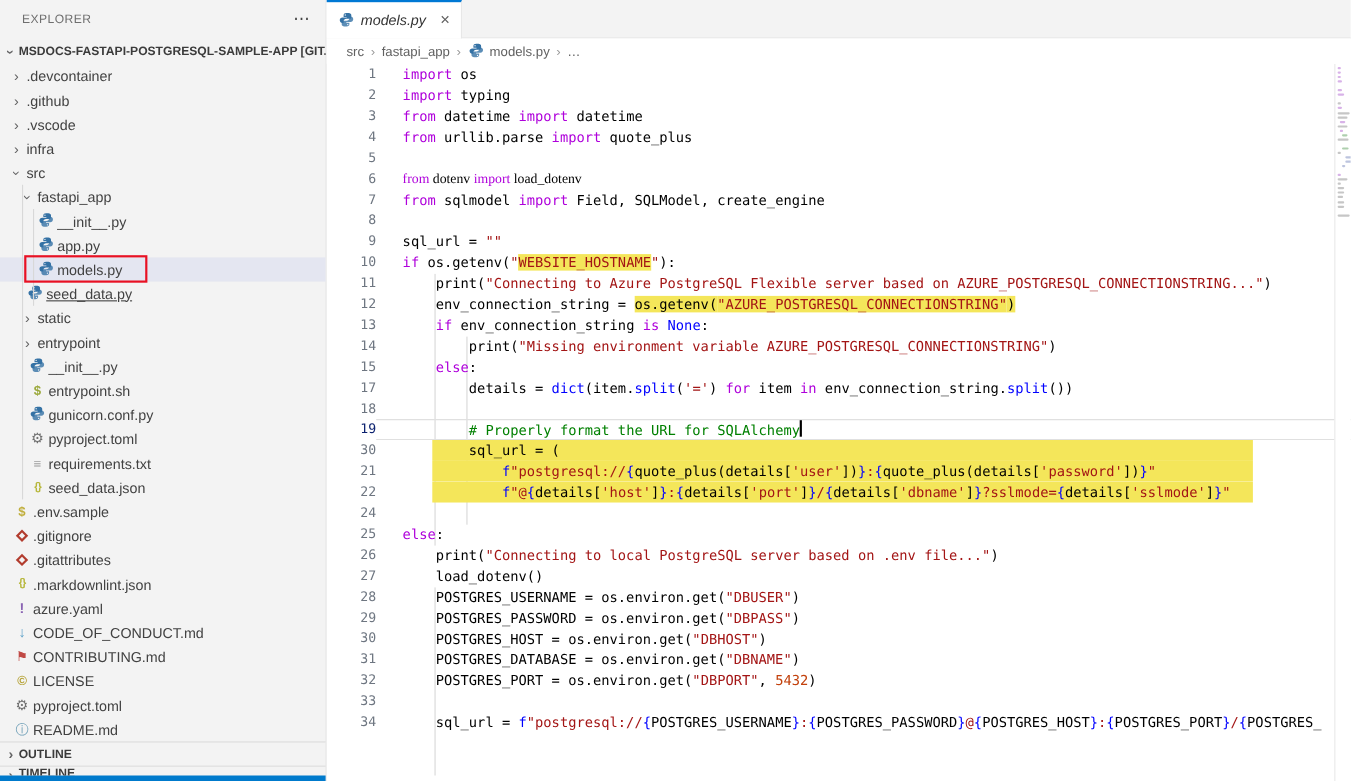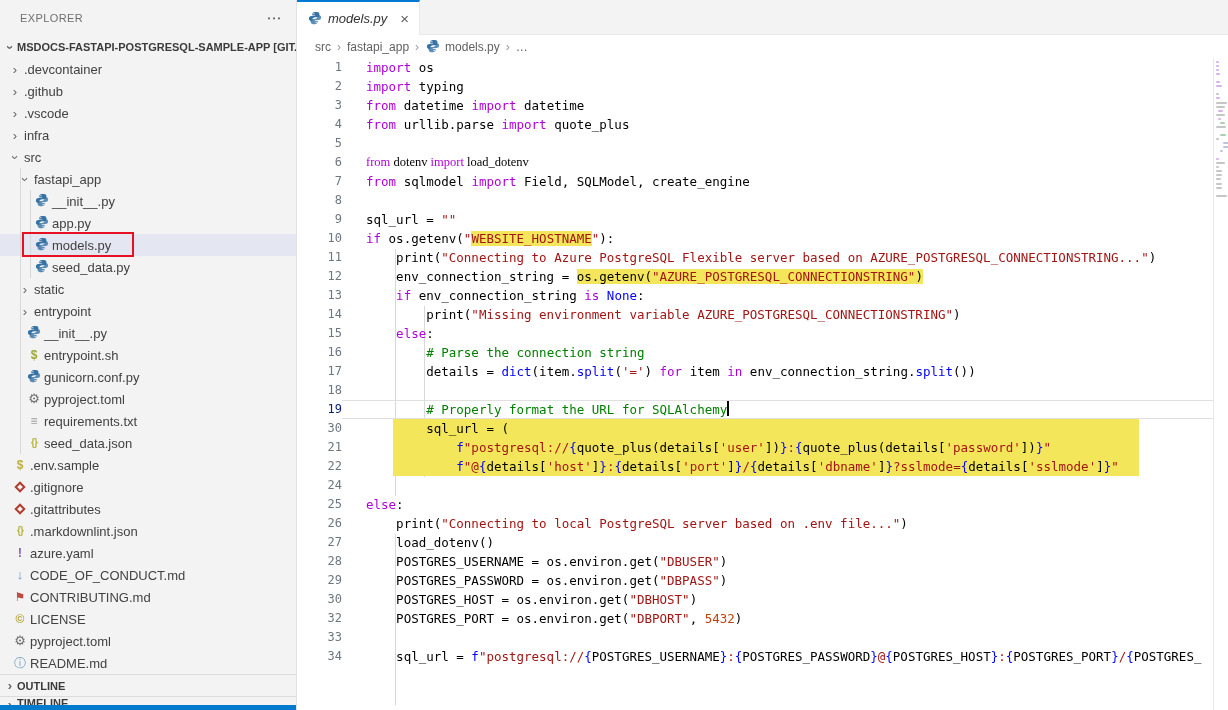--- a/index.html
+++ b/index.html
@@ -137,21 +137,21 @@
             </svg></span>
           <span class="tlabel">app.py</span>
         </div>
         <div class="trow sel" style="padding-left: 34px;">
           <span class="ficon "><svg viewBox="0 0 16 16">
               <path fill="#3572A5" d="M7.9 1C6.1 1 5 1.9 5 3.3V5h3.2v.7H3.8C2.2 5.7 1 6.8 1 8.5s1.2 2.8 2.8 2.8H5V9.6C5 8.1 6.3 7 7.9 7h3.3C12.4 7 13 6.2 13 5V3.3C13 2 11.9 1 10.3 1H7.9zm-1.2 1.3c.4 0 .7.3.7.7s-.3.7-.7.7-.7-.3-.7-.7.3-.7.7-.7z"></path>
               <path fill="#3572A5" opacity=".8" d="M8.1 15c1.8 0 2.9-.9 2.9-2.3V11H7.8v-.7h4.4c1.6 0 2.8-1.1 2.8-2.8S13.8 4.7 12.2 4.7H11v1.7C11 7.9 9.7 9 8.1 9H4.8C3.6 9 3 9.8 3 11v1.7C3 14 4.1 15 5.7 15h2.4zm1.2-1.3c-.4 0-.7-.3-.7-.7s.3-.7.7-.7.7.3.7.7-.3.7-.7.7z"></path>
             </svg></span>
           <span class="tlabel">models.py</span>
         </div>
-        <div class="trow" style="padding-left: 34px;">
+        <div class="trow" style="padding-left: 24px; text-decoration: underline;">
           <span class="ficon "><svg viewBox="0 0 16 16">
               <path fill="#3572A5" d="M7.9 1C6.1 1 5 1.9 5 3.3V5h3.2v.7H3.8C2.2 5.7 1 6.8 1 8.5s1.2 2.8 2.8 2.8H5V9.6C5 8.1 6.3 7 7.9 7h3.3C12.4 7 13 6.2 13 5V3.3C13 2 11.9 1 10.3 1H7.9zm-1.2 1.3c.4 0 .7.3.7.7s-.3.7-.7.7-.7-.3-.7-.7.3-.7.7-.7z"></path>
               <path fill="#3572A5" opacity=".8" d="M8.1 15c1.8 0 2.9-.9 2.9-2.3V11H7.8v-.7h4.4c1.6 0 2.8-1.1 2.8-2.8S13.8 4.7 12.2 4.7H11v1.7C11 7.9 9.7 9 8.1 9H4.8C3.6 9 3 9.8 3 11v1.7C3 14 4.1 15 5.7 15h2.4zm1.2-1.3c-.4 0-.7-.3-.7-.7s.3-.7.7-.7.7.3.7.7-.3.7-.7.7z"></path>
             </svg></span>
           <span class="tlabel">seed_data.py</span>
         </div>
         <div class="trow" style="padding-left: 18px;">
           <span class="chev">›</span>
           <span class="tlabel">static</span>
         </div>
@@ -337,24 +337,20 @@
           </div>
           <div class="cl">
             <span class="ln">14</span>
             <pre class="lc" style="font-family: inherit;"><span class="pln">        print(</span><span class="str">"Missing environment variable AZURE_POSTGRESQL_CONNECTIONSTRING"</span><span class="pln">)</span></pre>
           </div>
           <div class="cl">
             <span class="ln">15</span>
             <pre class="lc" style="font-family: inherit;"><span class="pln">    </span><span class="kw">else</span><span class="pln">:</span></pre>
           </div>
           <div class="cl">
-            <span class="ln">16</span>
-            <pre class="lc" style="font-family: inherit;"><span class="pln">        </span><span class="com"># Parse the connection string</span></pre>
-          </div>
-          <div class="cl">
             <span class="ln">17</span>
             <pre class="lc" style="font-family: inherit;"><span class="pln">        details = </span><span class="blt">dict</span><span class="pln">(item.</span><span class="blt">split</span><span class="pln">(</span><span class="str">'='</span><span class="pln">) </span><span class="kw">for</span><span class="pln"> item </span><span class="kw">in</span><span class="pln"> env_connection_string.</span><span class="blt">split</span><span class="pln">())</span></pre>
           </div>
           <div class="cl">
             <span class="ln">18</span>
             <pre class="lc" style="font-family: inherit;"></pre>
           </div>
           <div class="cl cur">
             <span class="ln">19</span>
             <pre class="lc" style="font-family: inherit;"><span class="pln">        </span><span class="com"># Properly format the URL for SQLAlchemy</span><span class="caret"></span></pre>
@@ -391,20 +387,24 @@
             <span class="ln">28</span>
             <pre class="lc" style="font-family: inherit;"><span class="pln">    POSTGRES_USERNAME = os.environ.get(</span><span class="str">"DBUSER"</span><span class="pln">)</span></pre>
           </div>
           <div class="cl">
             <span class="ln">29</span>
             <pre class="lc" style="font-family: inherit;"><span class="pln">    POSTGRES_PASSWORD = os.environ.get(</span><span class="str">"DBPASS"</span><span class="pln">)</span></pre>
           </div>
           <div class="cl">
             <span class="ln">30</span>
             <pre class="lc" style="font-family: inherit;"><span class="pln">    POSTGRES_HOST = os.environ.get(</span><span class="str">"DBHOST"</span><span class="pln">)</span></pre>
+          </div>
+          <div class="cl">
+            <span class="ln">31</span>
+            <pre class="lc" style="font-family: inherit;"><span class="pln">    POSTGRES_DATABASE = os.environ.get(</span><span class="str">"DBNAME"</span><span class="pln">)</span></pre>
           </div>
           <div class="cl">
             <span class="ln">32</span>
             <pre class="lc" style="font-family: inherit;"><span class="pln">    POSTGRES_PORT = os.environ.get(</span><span class="str">"DBPORT"</span><span class="pln">, </span><span class="num">5432</span><span class="pln">)</span></pre>
           </div>
           <div class="cl">
             <span class="ln">33</span>
             <pre class="lc" style="font-family: inherit;"></pre>
           </div>
           <div class="cl">

